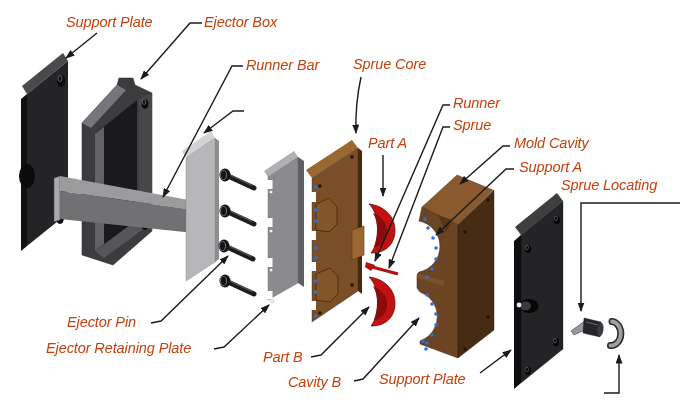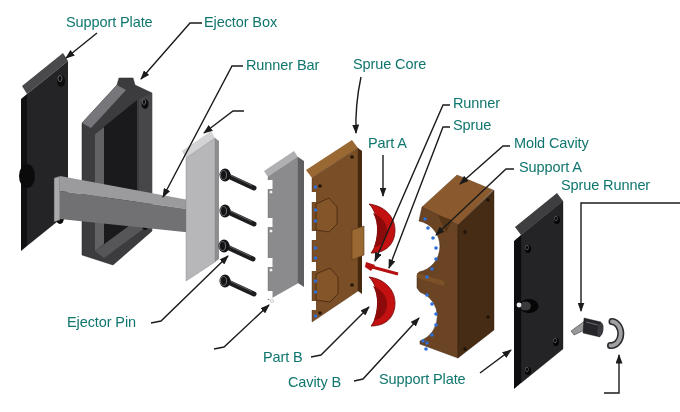--- a/index.html
+++ b/index.html
@@ -1,20 +1,20 @@
 <!DOCTYPE html>
 <html><head>
 <meta charset="utf-8">
 <style>
   html,body{margin:0;padding:0;background:#ffffff;}
   .stage{position:relative;width:680px;height:412px;background:#ffffff;overflow:hidden;
          font-family:"Liberation Sans",sans-serif;}
   .stage svg{position:absolute;left:0;top:0;}
-  .lbl{position:absolute;font-size:14.5px;line-height:15px;color:#0f766e;
-       white-space:nowrap;letter-spacing:-0.1px;}
+  .lbl{position:absolute;font-size:14.5px;line-height:15px;color:#c2410c;
+       white-space:nowrap;letter-spacing:-0.1px;font-style:italic;}
 </style>
 </head>
 <body>
 
 <div class="stage">
 
 <svg width="680" height="412" viewBox="0 0 680 412">
   <defs>
     <marker id="ah" markerWidth="9.5" markerHeight="7" refX="8.5" refY="3.5" orient="auto" markerUnits="userSpaceOnUse">
       <path d="M0,0 L9.5,3.5 L0,7 Z" fill="#1b1b1b"></path>
@@ -225,19 +225,20 @@
 
 <div class="lbl" style="left:66px;top:15px">Support Plate</div>
 <div class="lbl" style="left:204px;top:15px">Ejector Box</div>
 <div class="lbl" style="left:246px;top:58px">Runner Bar</div>
 <div class="lbl" style="left:353px;top:57px">Sprue Core</div>
 <div class="lbl" style="left:368px;top:136px">Part A</div>
 <div class="lbl" style="left:453px;top:96px">Runner</div>
 <div class="lbl" style="left:453px;top:118px">Sprue</div>
 <div class="lbl" style="left:514px;top:136px">Mold Cavity</div>
 <div class="lbl" style="left:519px;top:160px">Support A</div>
-<div class="lbl" style="left:561px;top:178px">Sprue Runner</div>
+<div class="lbl" style="left:561px;top:178px">Sprue Locating</div>
 <div class="lbl" style="left:67px;top:315px">Ejector Pin</div>
+<div class="lbl" style="left:46px;top:341px">Ejector Retaining Plate</div>
 <div class="lbl" style="left:263px;top:350px">Part B</div>
 <div class="lbl" style="left:288px;top:375px">Cavity B</div>
 <div class="lbl" style="left:379px;top:372px">Support Plate</div>
 
 </div>
 
 </body></html>

